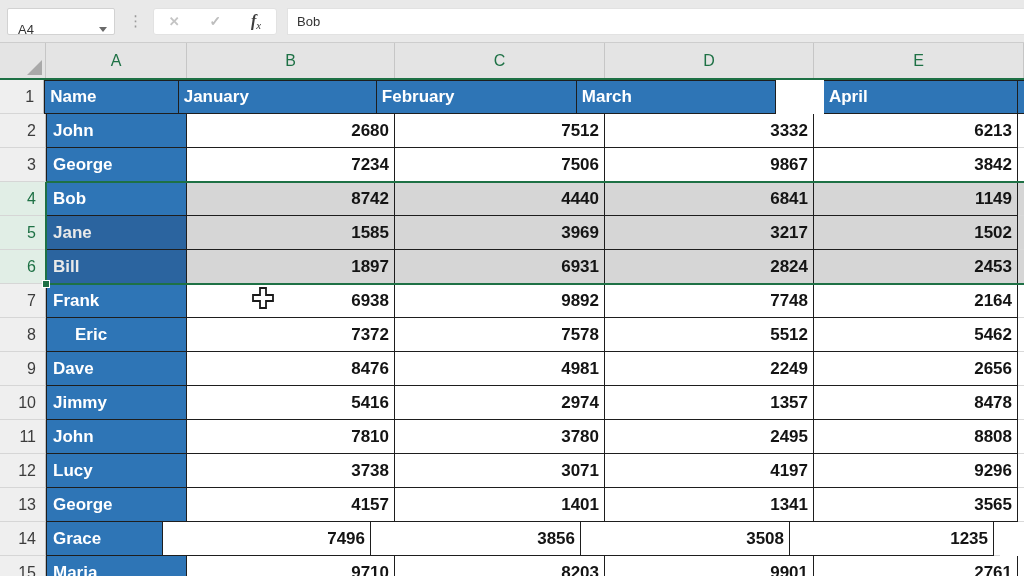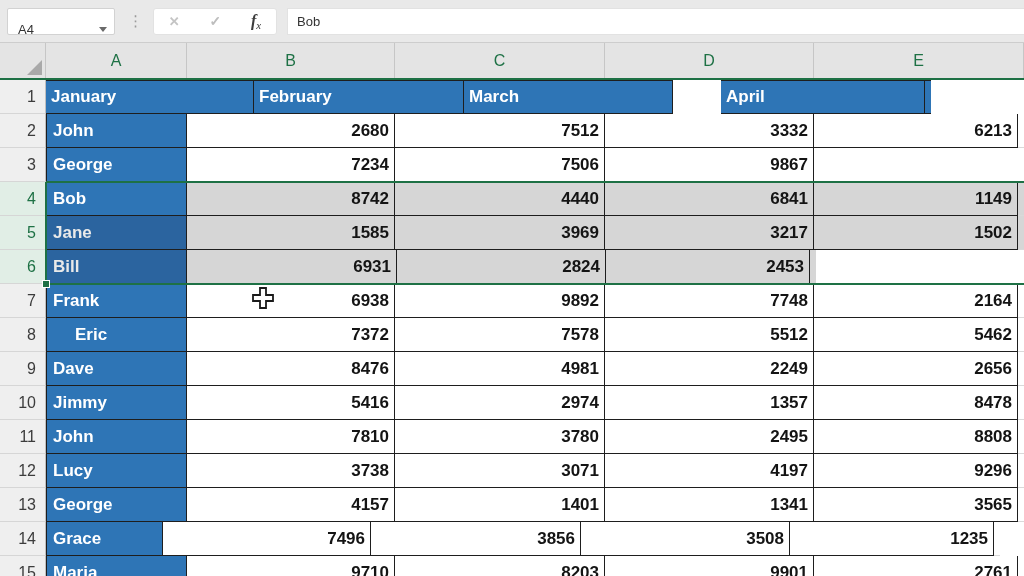--- a/index.html
+++ b/index.html
@@ -86,20 +86,21 @@
       </div>
     <div class="col-h" style="width: 141px;">A</div>
         <div class="col-h" style="width: 208px;">B</div>
         <div class="col-h" style="width: 210px;">C</div>
         <div class="col-h" style="width: 209px;">D</div>
         <div class="col-h" style="width: 210px;">E</div>
       </div>
     <div id="rows">
         <div class="row">
           <div class="cell gutter">1</div>
+          <div class="cell blue-cell first-col" style="width: 141px;">Name</div>
           <div class="cell blue-cell" style="width: 208px;">January</div>
           <div class="cell blue-cell" style="width: 210px;">February</div>
           <div class="cell blue-cell" style="width: 209px;">March</div>
           <div class="cell blue-cell" style="width: 204px; margin-left: 48px;">April</div>
           <div class="sliver blue-sliver"></div>
         </div>
         <div class="row">
           <div class="cell gutter">2</div>
           <div class="cell name-cell" style="width: 141px;">John</div>
           <div class="cell num-cell" style="width: 208px;">2680</div>
@@ -107,20 +108,21 @@
           <div class="cell num-cell" style="width: 209px;">3332</div>
           <div class="cell num-cell" style="width: 204px;">6213</div>
           <div class="sliver"></div>
         </div>
         <div class="row">
           <div class="cell gutter">3</div>
           <div class="cell name-cell" style="width: 141px;">George</div>
           <div class="cell num-cell" style="width: 208px;">7234</div>
           <div class="cell num-cell" style="width: 210px;">7506</div>
           <div class="cell num-cell" style="width: 209px;">9867</div>
+          <div class="cell num-cell" style="width: 204px;">3842</div>
           <div class="sliver"></div>
         </div>
         <div class="row">
           <div class="cell gutter sel-gutter">4</div>
           <div class="cell name-cell" style="width: 141px;">Bob</div>
           <div class="cell num-cell sel" style="width: 208px;">8742</div>
           <div class="cell num-cell sel" style="width: 210px;">4440</div>
           <div class="cell num-cell sel" style="width: 209px;">6841</div>
           <div class="cell num-cell sel" style="width: 204px;">1149</div>
           <div class="sliver sel-sliver"></div>
@@ -130,20 +132,21 @@
           <div class="cell name-cell sel-a" style="width: 141px;">Jane</div>
           <div class="cell num-cell sel" style="width: 208px;">1585</div>
           <div class="cell num-cell sel" style="width: 210px;">3969</div>
           <div class="cell num-cell sel" style="width: 209px;">3217</div>
           <div class="cell num-cell sel" style="width: 204px;">1502</div>
           <div class="sliver sel-sliver"></div>
         </div>
         <div class="row">
           <div class="cell gutter sel-gutter">6</div>
           <div class="cell name-cell sel-a" style="width: 141px;">Bill</div>
+          <div class="cell num-cell sel" style="width: 208px;">1897</div>
           <div class="cell num-cell sel" style="width: 210px;">6931</div>
           <div class="cell num-cell sel" style="width: 209px;">2824</div>
           <div class="cell num-cell sel" style="width: 204px;">2453</div>
           <div class="sliver sel-sliver"></div>
         </div>
         <div class="row">
           <div class="cell gutter">7</div>
           <div class="cell name-cell" style="width: 141px;">Frank</div>
           <div class="cell num-cell" style="width: 208px;">6938</div>
           <div class="cell num-cell" style="width: 210px;">9892</div>

